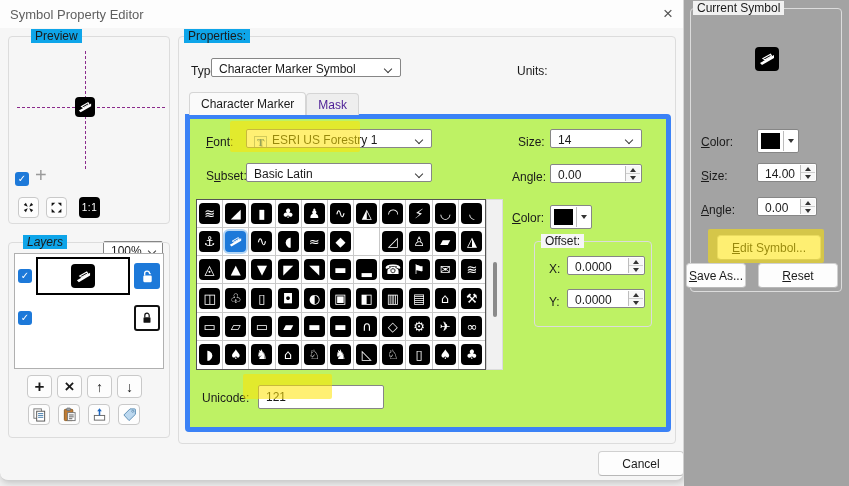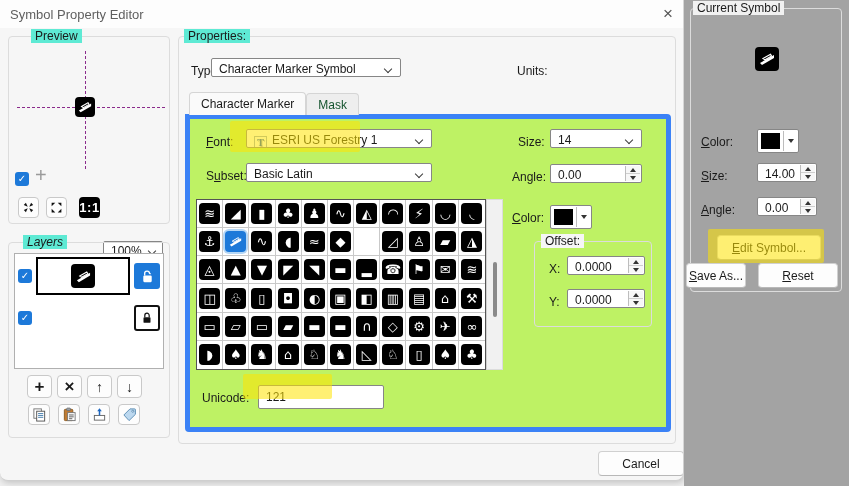--- a/index.html
+++ b/index.html
@@ -11,39 +11,39 @@
   html,body{width:849px;height:486px;overflow:hidden;}
   body{font-family:"Liberation Sans","DejaVu Sans",sans-serif;font-size:12px;color:#1a1a1a;background:#efefef;position:relative;}
   .abs{position:absolute;}
   
   .dialog{left:0;top:0;width:684px;height:481px;background:#f6f6f6;border-right:1px solid #d6d6d6;border-bottom:1px solid #cfcfcf;border-radius:0 0 8px 8px;box-shadow:1px 2px 6px rgba(0,0,0,.18);}
   .titlebar{left:0;top:0;width:100%;height:28px;background:#fdfdfd;border-radius:0;}
   .title{left:10px;top:7px;color:#5f5f5f;font-size:13px;}
   .closebtn{left:656px;top:3px;width:24px;height:22px;text-align:center;font-size:17px;color:#555;line-height:22px;cursor:pointer;}
   
   .group{border:1px solid #dcdcdc;border-radius:4px;}
-  .grouplabel{position:absolute;top:-8px;background:#5eead4;padding:0 4px;font-size:12px;color:#1a1a1a;white-space:nowrap;}
+  .grouplabel{position:absolute;top:-8px;background:#0ea5e9;padding:0 4px;font-size:12px;color:#1a1a1a;white-space:nowrap;}
   
   .combo,.spinbox,.textinput{background:#fff;border:1px solid #868686;border-radius:2px;height:19px;line-height:21px;padding-left:7px;white-space:nowrap;overflow:hidden;}
   .chev{position:absolute;right:9px;top:7px;width:6px;height:6px;border-right:1.4px solid #3c3c3c;border-bottom:1.4px solid #3c3c3c;transform:rotate(45deg);}
   .spincol{position:absolute;right:1px;top:1px;bottom:1px;width:15px;display:flex;flex-direction:column;border-left:1px solid #bdbdbd;}
   .spincol div{flex:1;background:#f7f7f7;display:flex;align-items:center;justify-content:center;}
   .spincol div:first-child{border-bottom:1px solid #cfcfcf;}
   .triu{width:0;height:0;border-left:3.5px solid transparent;border-right:3.5px solid transparent;border-bottom:4px solid #333;}
   .trid{width:0;height:0;border-left:3.5px solid transparent;border-right:3.5px solid transparent;border-top:4px solid #333;}
   .btn{background:#fdfdfd;border:1px solid #d0d0d0;border-bottom-color:#b8b8b8;border-radius:4px;text-align:center;font-size:12px;cursor:pointer;display:flex;align-items:center;justify-content:center;}
   .checkbox{width:14px;height:14px;background:var(--accent);border-radius:3px;color:#fff;font-size:10px;line-height:14px;text-align:center;}
   
   .dash-h{border-top:1px dashed var(--crosshair);height:0;}
   .dash-v{border-left:1px dashed var(--crosshair);width:0;}
   .tile{background:#000;border-radius:4px;display:flex;align-items:center;justify-content:center;color:#fff;}
   
   .tab{height:23px;line-height:22px;padding:0 11px;border:1px solid #d5d5d5;border-bottom:none;border-radius:4px 4px 0 0;display:inline-block;position:relative;}
   .tab.active{background:#fafafa;z-index:3;}
-  .tab.inactive{background:#eeeeee;top:1px;height:22px;color:#14532d;}
+  .tab.inactive{background:#eeeeee;top:1px;height:22px;color:#4c1d95;}
   .tabpanel{border:5px solid #3b82f6;border-radius:0 4px 4px 4px;background:#bef264;}
   
   .ggrid{display:grid;grid-template-columns:repeat(11,1fr);grid-template-rows:repeat(6,1fr);background:#fff;border:1px solid #545454;}
   .gcell{border-right:1px solid #c9c9c9;border-bottom:1px solid #c9c9c9;display:flex;align-items:center;justify-content:center;}
   .gcell:nth-child(11n){border-right:none;}
   .gcell:nth-child(n+56){border-bottom:none;}
   .gtile{width:21px;height:21px;background:#000;border-radius:4px;color:#fff;font-family:"DejaVu Sans",sans-serif;font-size:13px;line-height:21px;text-align:center;display:flex;align-items:center;justify-content:center;}
   .gsel{background:var(--accent);box-shadow:0 0 0 2px #b5d7f6;}
   .scrolltrack{background:#f1f1f1;border:1px solid #dcdcdc;border-left:1px solid #d0d0d0;}
   .scrollthumb{position:absolute;left:6px;top:62px;width:4px;height:55px;background:#8a8a8a;border-radius:2px;}
@@ -90,21 +90,21 @@
         </svg>
     </div>
     <div class="abs iconbtn" style="left:37px;top:160px;width:21px;height:21px;">
       <svg viewBox="0 0 16 16" width="13" height="13">
           <path d="M2 2 L6.5 2 L2 6.5 Z" fill="#111"></path>
           <path d="M14 2 L14 6.5 L9.5 2 Z" fill="#111"></path>
           <path d="M2 14 L2 9.5 L6.5 14 Z" fill="#111"></path>
           <path d="M14 14 L9.5 14 L14 9.5 Z" fill="#111"></path>
         </svg>
     </div>
-    <div class="abs tile" style="left:70px;top:160px;width:21px;height:21px;font-size:13px;font-weight:bold;letter-spacing:0.5px;">1:1</div>
+    <div class="abs tile" style="left:70px;top:160px;width:21px;height:21px;font-size:10px;font-weight:normal;letter-spacing:0.5px;">1:1</div>
     <div class="abs combo" style="left:94px;top:160px;width:60px;height:21px;line-height:19px;margin-top:44px;">
       <span>100%</span>
       <i class="chev" style="top:6px;right:7px;"></i>
     </div>
   </div>
 
   <div class="abs group" style="left:8px;top:242px;width:162px;height:196px;">
     <span class="grouplabel" style="left:14px;font-style:italic;">Layers</span>
     <div class="abs" style="left:5px;top:10px;width:150px;height:116px;background:#fff;border:1px solid #b0b0b0;">
       <div style="height:44px;display:flex;align-items:center;padding:0 3px;">

